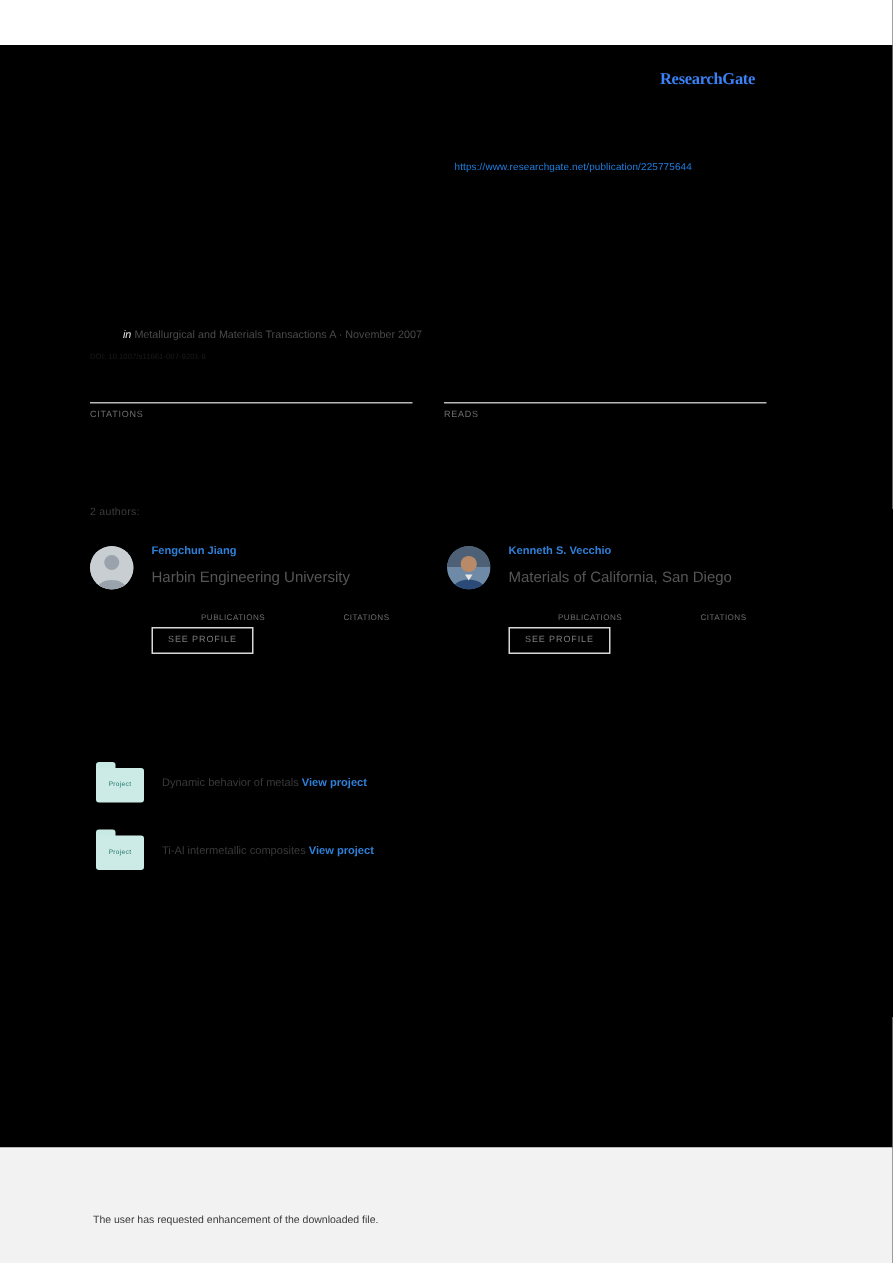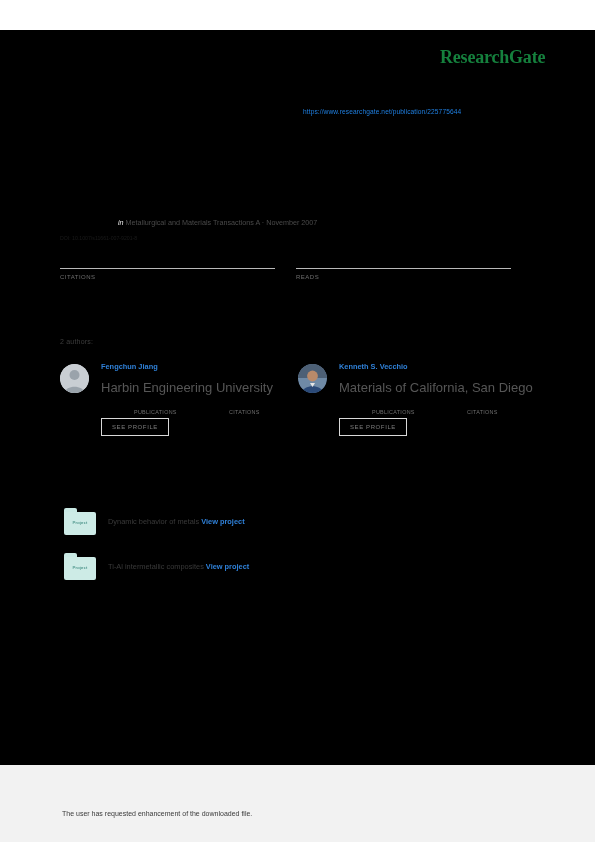--- a/index.html
+++ b/index.html
@@ -13,43 +13,43 @@
 
   
   .top-band{position:absolute;left:0;top:0;width:595px;height:30px;background:#ffffff;}
   .body-band{position:absolute;left:0;top:30px;width:595px;height:735px;background:#000000;}
   .footer-band{position:absolute;left:0;top:765px;width:595px;height:77px;background:#f2f2f2;}
 
   
   .brand{
     position:absolute;left:440px;top:47px;
     font-family:"Liberation Serif", serif;
-    font-size:18px;font-weight:bold;letter-spacing:-0.2px;
-    color:#15803d;white-space:nowrap;
+    font-size:11px;font-weight:bold;letter-spacing:-0.2px;
+    color:#3b82f6;white-space:nowrap;
   }
 
   
   .url-link{
     position:absolute;left:303px;top:108px;
     font-size:6.6px;color:#1f7fe0;white-space:nowrap;
     letter-spacing:0.1px;text-decoration:none;
   }
 
   
   .hidden-text{color:#000000;}
 
   .title{
     position:absolute;left:60px;top:148px;width:460px;
     font-size:13px;line-height:16px;font-weight:bold;
   }
   .pubtype{
     position:absolute;left:60px;top:218px;width:440px;
     font-size:7.2px;white-space:nowrap;color:#111111;
   }
-  .pubtype .em{font-style:italic;font-weight:normal;color:#e8e8e8;margin-left:36px;}
+  .pubtype .em{font-style:italic;font-weight:normal;color:#e8e8e8;}
   .pubtype .journal{color:#4a4a4a;}
   .doi{
     position:absolute;left:60px;top:235px;
     font-size:5.2px;color:#1a1a1a;white-space:nowrap;
   }
 
   
   .metric{position:absolute;width:215px;}
   .metric.citations{left:60px;top:246px;}
   .metric.reads{left:296px;top:246px;}
@@ -78,21 +78,21 @@
   }
   .avatar svg{display:block;}
   .avatar.photo{background:#2b3a4d;}
 
   .au-name{
     position:absolute;left:41px;top:0;
     font-size:7.4px;font-weight:bold;color:#2f80d8;white-space:nowrap;
   }
   .au-affil{
     position:absolute;left:41px;top:18px;
-    font-size:13px;color:#565656;white-space:nowrap;
+    font-size:10px;color:#565656;white-space:nowrap;
   }
   .au-stats{position:absolute;left:41px;top:38px;width:190px;}
   .stat{position:absolute;top:0;}
   .stat.s0{left:33px;}
   .stat.s1{left:128px;}
   .stat .sv{display:block;font-size:7px;font-weight:bold;color:#000000;height:9px;}
   .stat .sc{display:block;font-size:5.4px;color:#6e6e6e;letter-spacing:0.3px;white-space:nowrap;}
 
   .see-profile{
     position:absolute;left:41px;top:56px;

